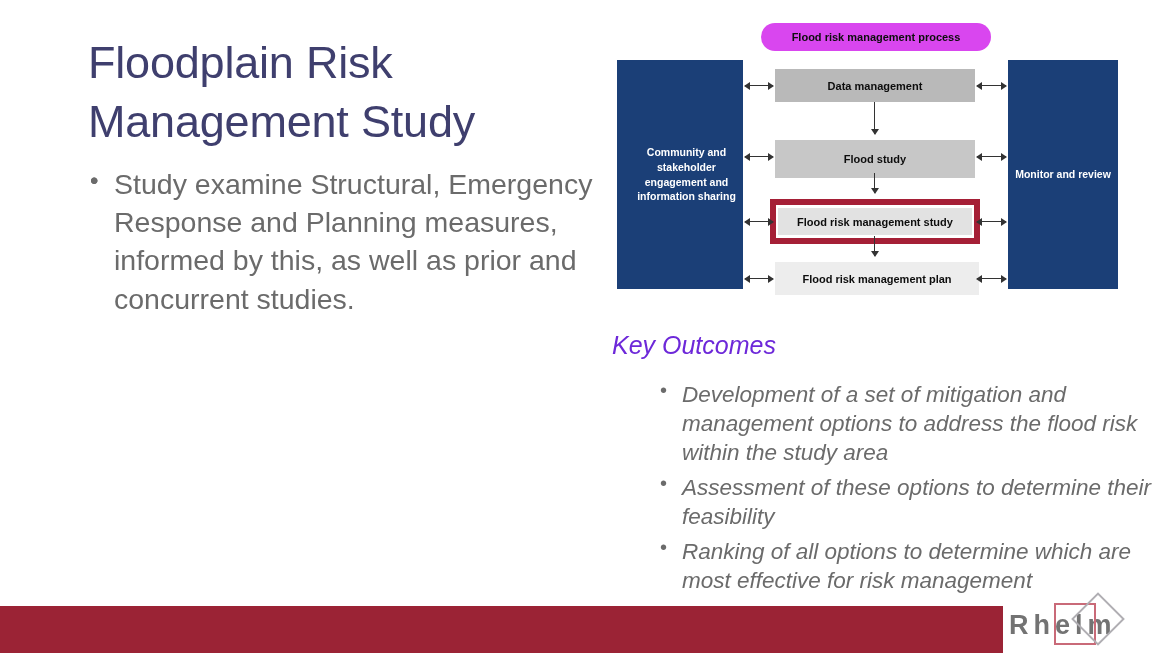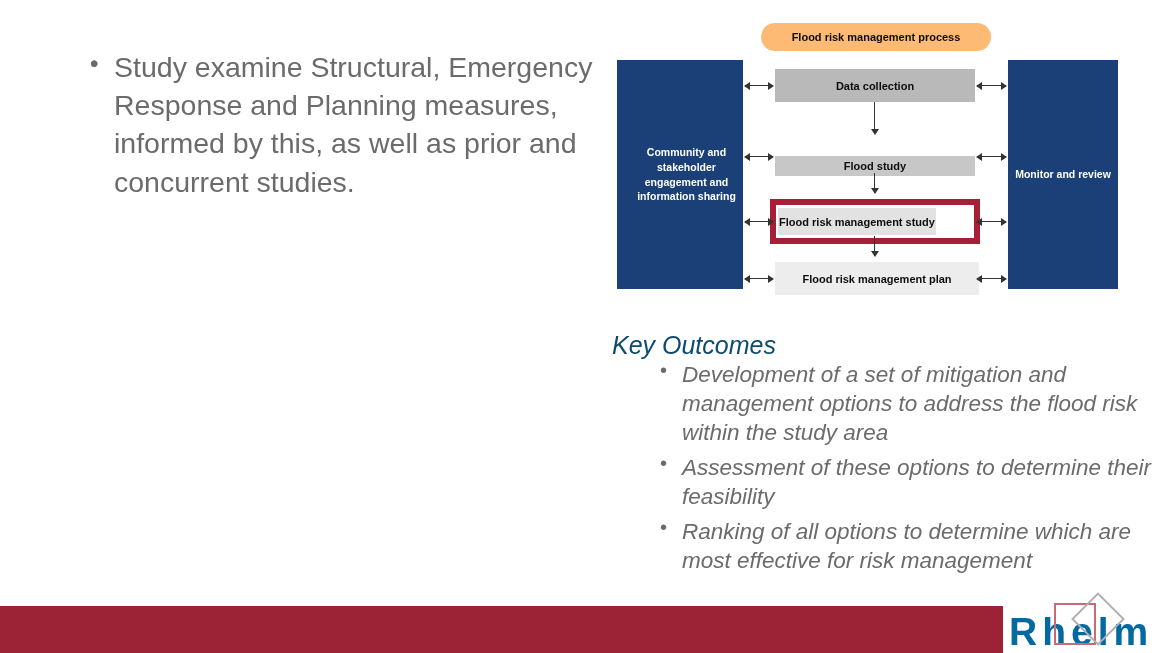--- a/index.html
+++ b/index.html
@@ -83,24 +83,24 @@
     position: absolute;
     display: flex;
     align-items: center;
     justify-content: center;
     color: #0d0d0d;
     font-size: 11px;
     font-weight: bold;
     text-align: center;
     box-sizing: border-box;
   }
-  .dg-header { left: 147px; top: 9px;  width: 230px; height: 28px; background: #fdba74; border-radius: 14px; }
+  .dg-header { left: 147px; top: 9px;  width: 230px; height: 28px; background: #d946ef; border-radius: 14px; }
   .dg-b1     { left: 161px; top: 55px; width: 200px; height: 33px; background: #b9b9b9; }
-  .dg-b2     { left: 161px; top: 126px;width: 200px; height: 20px; background: #c7c7c7; margin-top: 16px; }
-  .dg-b3in   { left: 164px; top: 194px;width: 158px; height: 27px; background: #e2e2e2; }
+  .dg-b2     { left: 161px; top: 126px;width: 200px; height: 38px; background: #c7c7c7; }
+  .dg-b3in   { left: 164px; top: 194px;width: 194px; height: 27px; background: #e2e2e2; }
   .dg-b4     { left: 161px; top: 248px;width: 204px; height: 33px; background: #ededed; }
 
   .dg-b3-outer {
     position: absolute;
     left: 156px; top: 185px;
     width: 210px; height: 45px;
     border: 6px solid #a51f36;
     background: #ffffff;
     box-sizing: border-box;
   }
@@ -148,24 +148,24 @@
   .dg-hl4 { top: 264px; } .dg-hr4 { top: 264px; }
 
   
   .outcomes {
     position: absolute;
     left: 612px;
     top: 330px;
     width: 540px;
   }
   .outcomes-heading {
-    color: #0c4a6e;
+    color: #6d28d9;
     font-size: 25px;
     font-style: italic;
-    margin: 0 0 0 0;
+    margin: 0 0 20px 0;
     line-height: 1.2;
   }
   .outcomes-list {
     list-style: none;
     margin: 0;
     padding: 0 0 0 48px;
   }
   .outcomes-list li {
     position: relative;
     padding-left: 22px;
@@ -195,23 +195,23 @@
     position: absolute;
     left: 1006px;
     top: 600px;
     width: 155px;
     height: 53px;
   }
   .logo-text {
     position: absolute;
     left: 3px;
     top: 12px;
-    font-size: 39px;
+    font-size: 27px;
     font-weight: bold;
-    color: #0369a1;
+    color: #737373;
     letter-spacing: 5px;
     line-height: 1;
     white-space: nowrap;
     z-index: 1;
   }
   .logo-square {
     position: absolute;
     left: 48px; top: 3px;
     width: 38px; height: 38px;
     border: 2.5px solid #c96a78;
@@ -223,20 +223,22 @@
     width: 34px; height: 34px;
     border: 2px solid #b0aeb3;
     transform: rotate(45deg);
     z-index: 2;
   }
 </style>
 </head>
 <body>
 
 <div class="left-col">
+  <h1 class="slide-title">Floodplain Risk
+Management Study</h1>
 
   <ul class="body-list">
     <li>
       <span class="bul">•</span>
     </li>
     <li>
       <span class="bul">•</span>
       <span>Study examine Structural, Emergency Response and Planning measures, informed by this, as well as prior and concurrent studies.</span>
     </li>
   </ul>
@@ -250,21 +252,21 @@
 
   <div class="dg-panel dg-panel-right">
     <span>Monitor and review</span>
   </div>
 
   <div class="dg-box dg-header">
     <span>Flood risk management process</span>
   </div>
 
   <div class="dg-box dg-b1">
-    <span>Data collection</span>
+    <span>Data management</span>
   </div>
 
   <div class="dg-box dg-b2">
     <span>Flood study</span>
   </div>
 
   <div class="dg-b3-outer"></div>
   <div class="dg-box dg-b3in">
     <span>Flood risk management study</span>
   </div>

